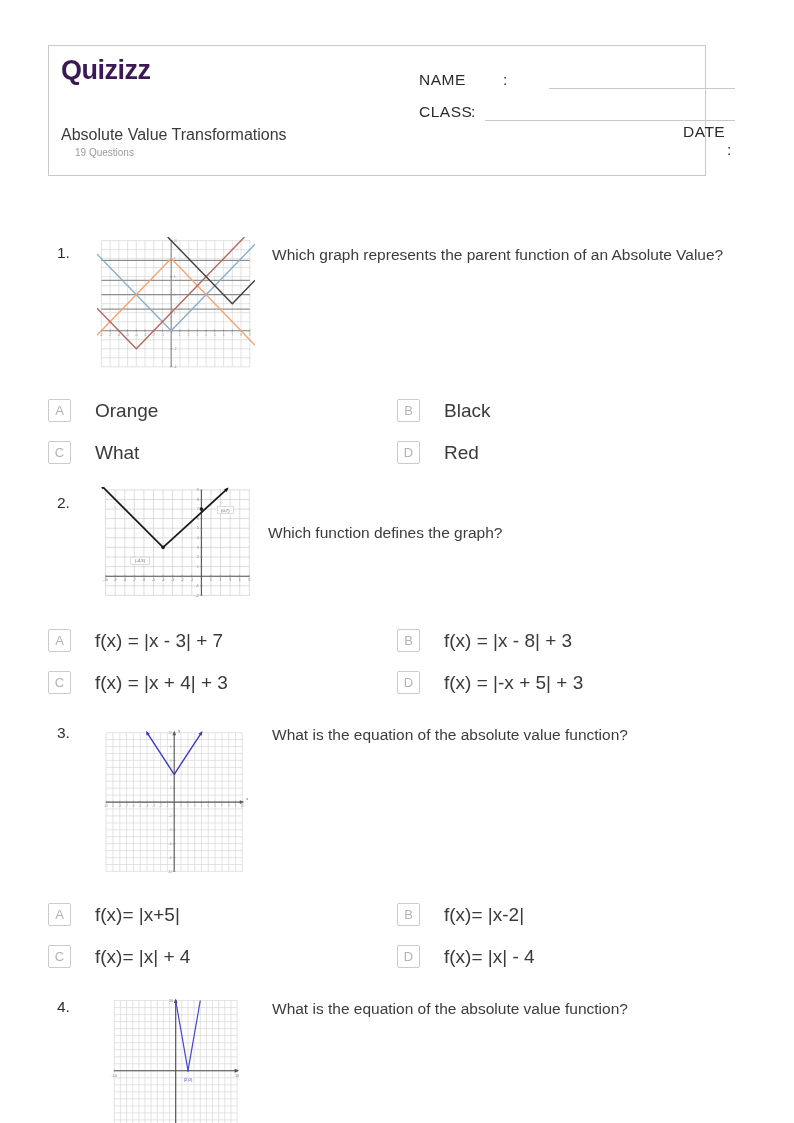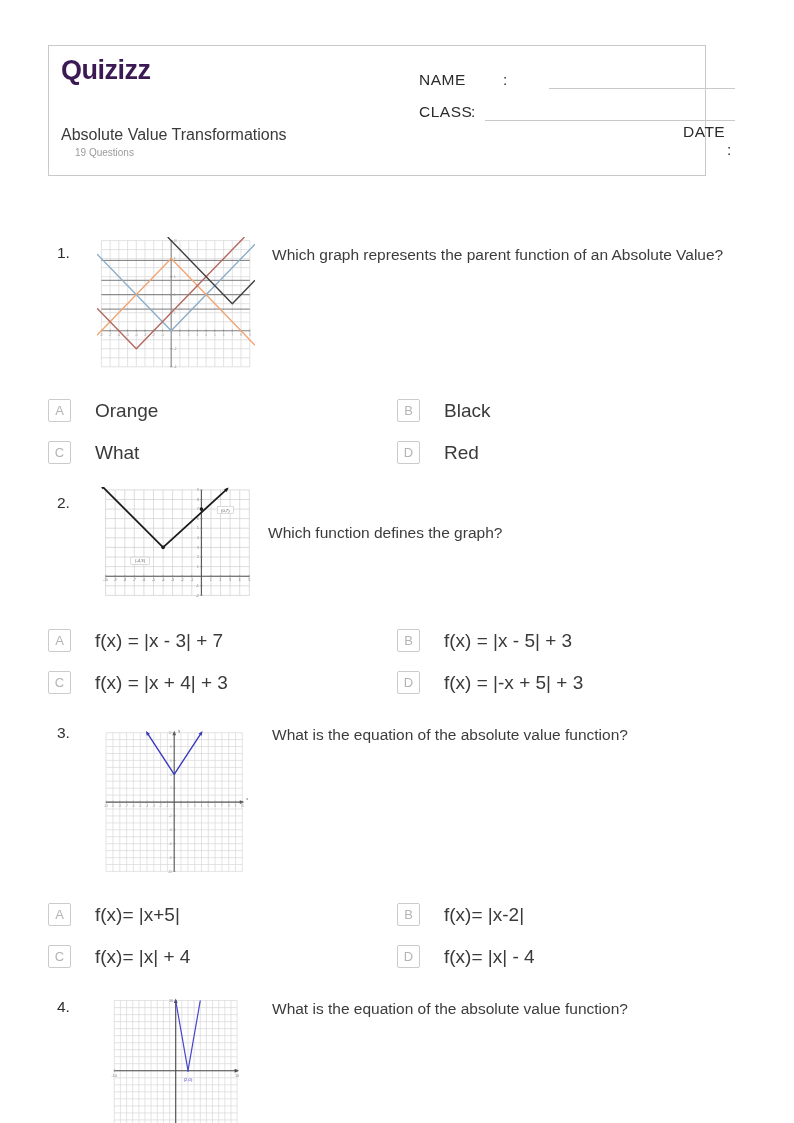--- a/index.html
+++ b/index.html
@@ -257,21 +257,21 @@
       <text x="128.3" y="24.5" font-size="4.2" fill="#555555" text-anchor="middle" font-family="Liberation Sans, sans-serif">(0,7)</text>
     </svg></div>
 <div class="abs q-text" style="left:268px;top:493px;margin-top:28px;">Which function defines the graph?</div>
 
 <div class="abs opt" style="left:48px;top:629px;">
   <span class="opt-letter">A</span>
   <span class="opt-text">f(x) = |x - 3| + 7</span>
 </div>
 <div class="abs opt" style="left:397px;top:629px;">
   <span class="opt-letter">B</span>
-  <span class="opt-text">f(x) = |x - 5| + 3</span>
+  <span class="opt-text">f(x) = |x - 8| + 3</span>
 </div>
 <div class="abs opt" style="left:48px;top:671px;">
   <span class="opt-letter">C</span>
   <span class="opt-text">f(x) = |x + 4| + 3</span>
 </div>
 <div class="abs opt" style="left:397px;top:671px;">
   <span class="opt-letter">D</span>
   <span class="opt-text">f(x) = |-x + 5| + 3</span>
 </div>
 

